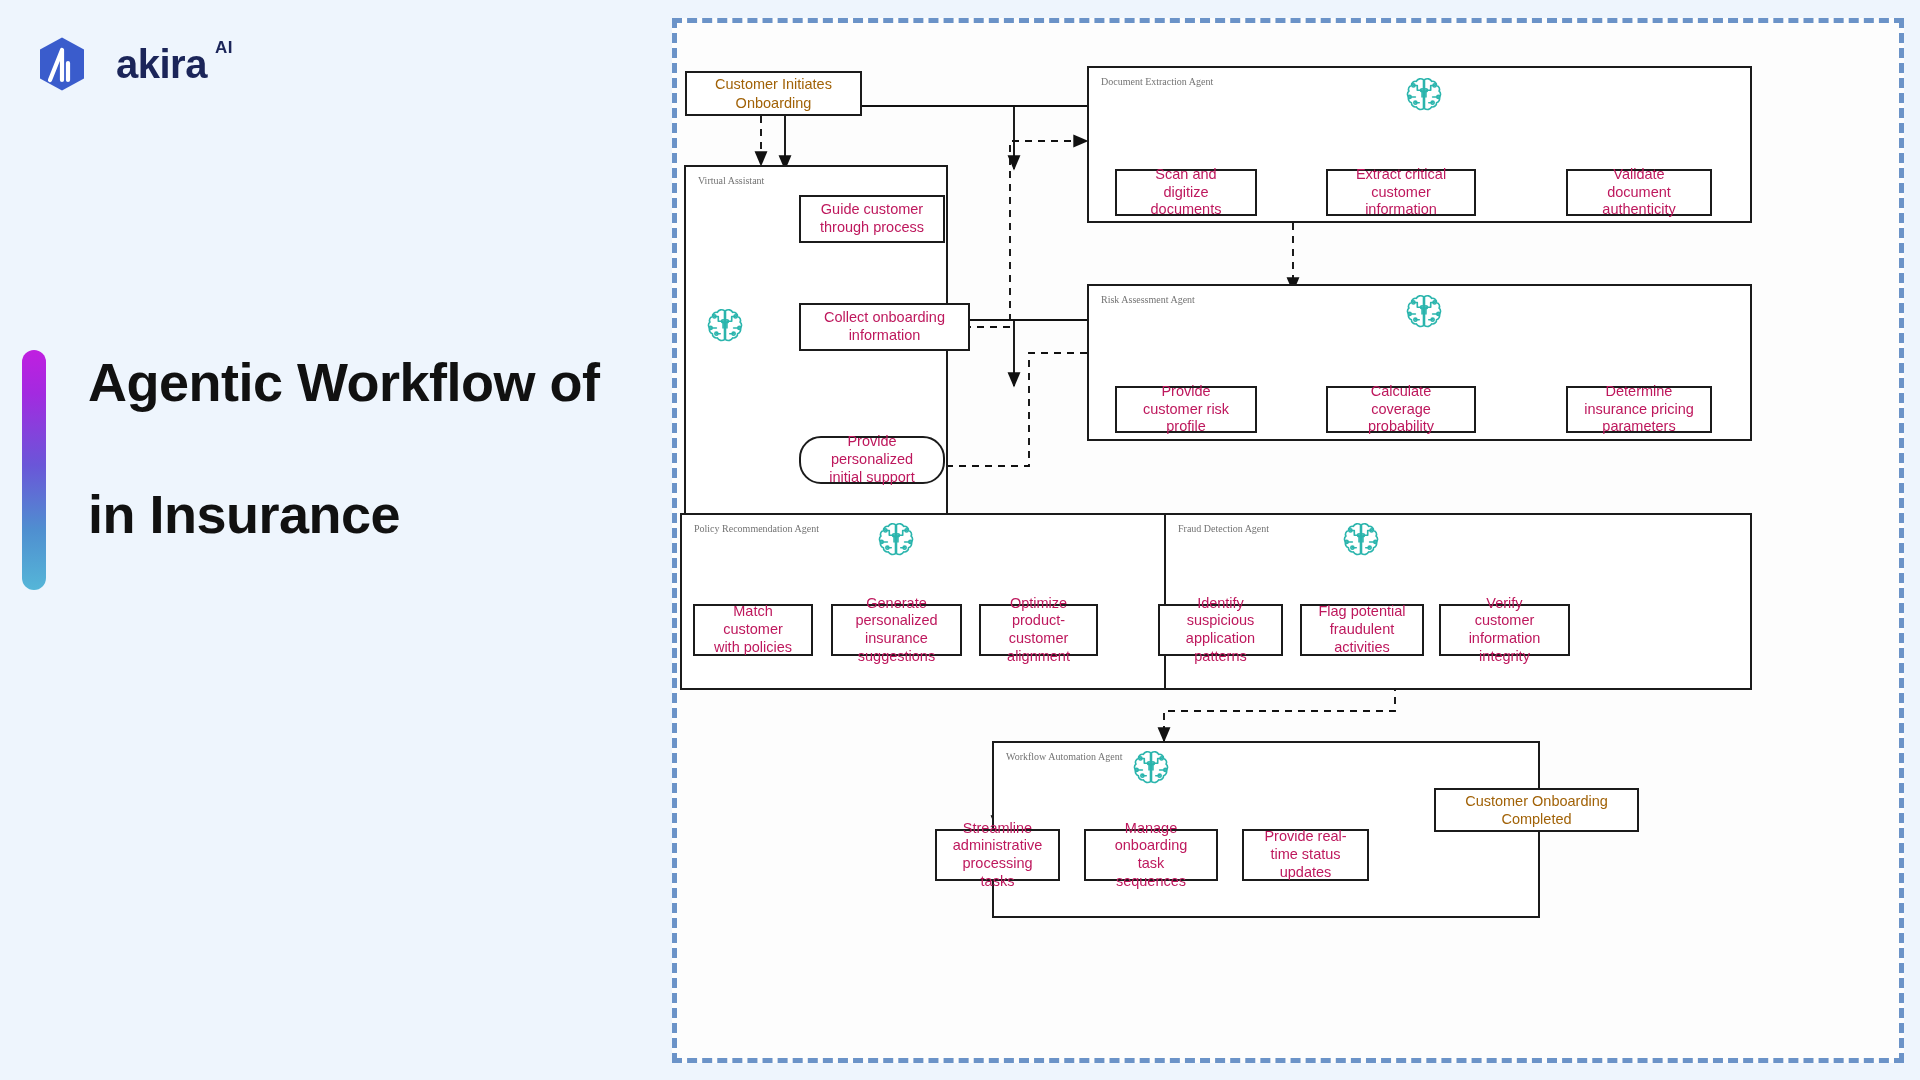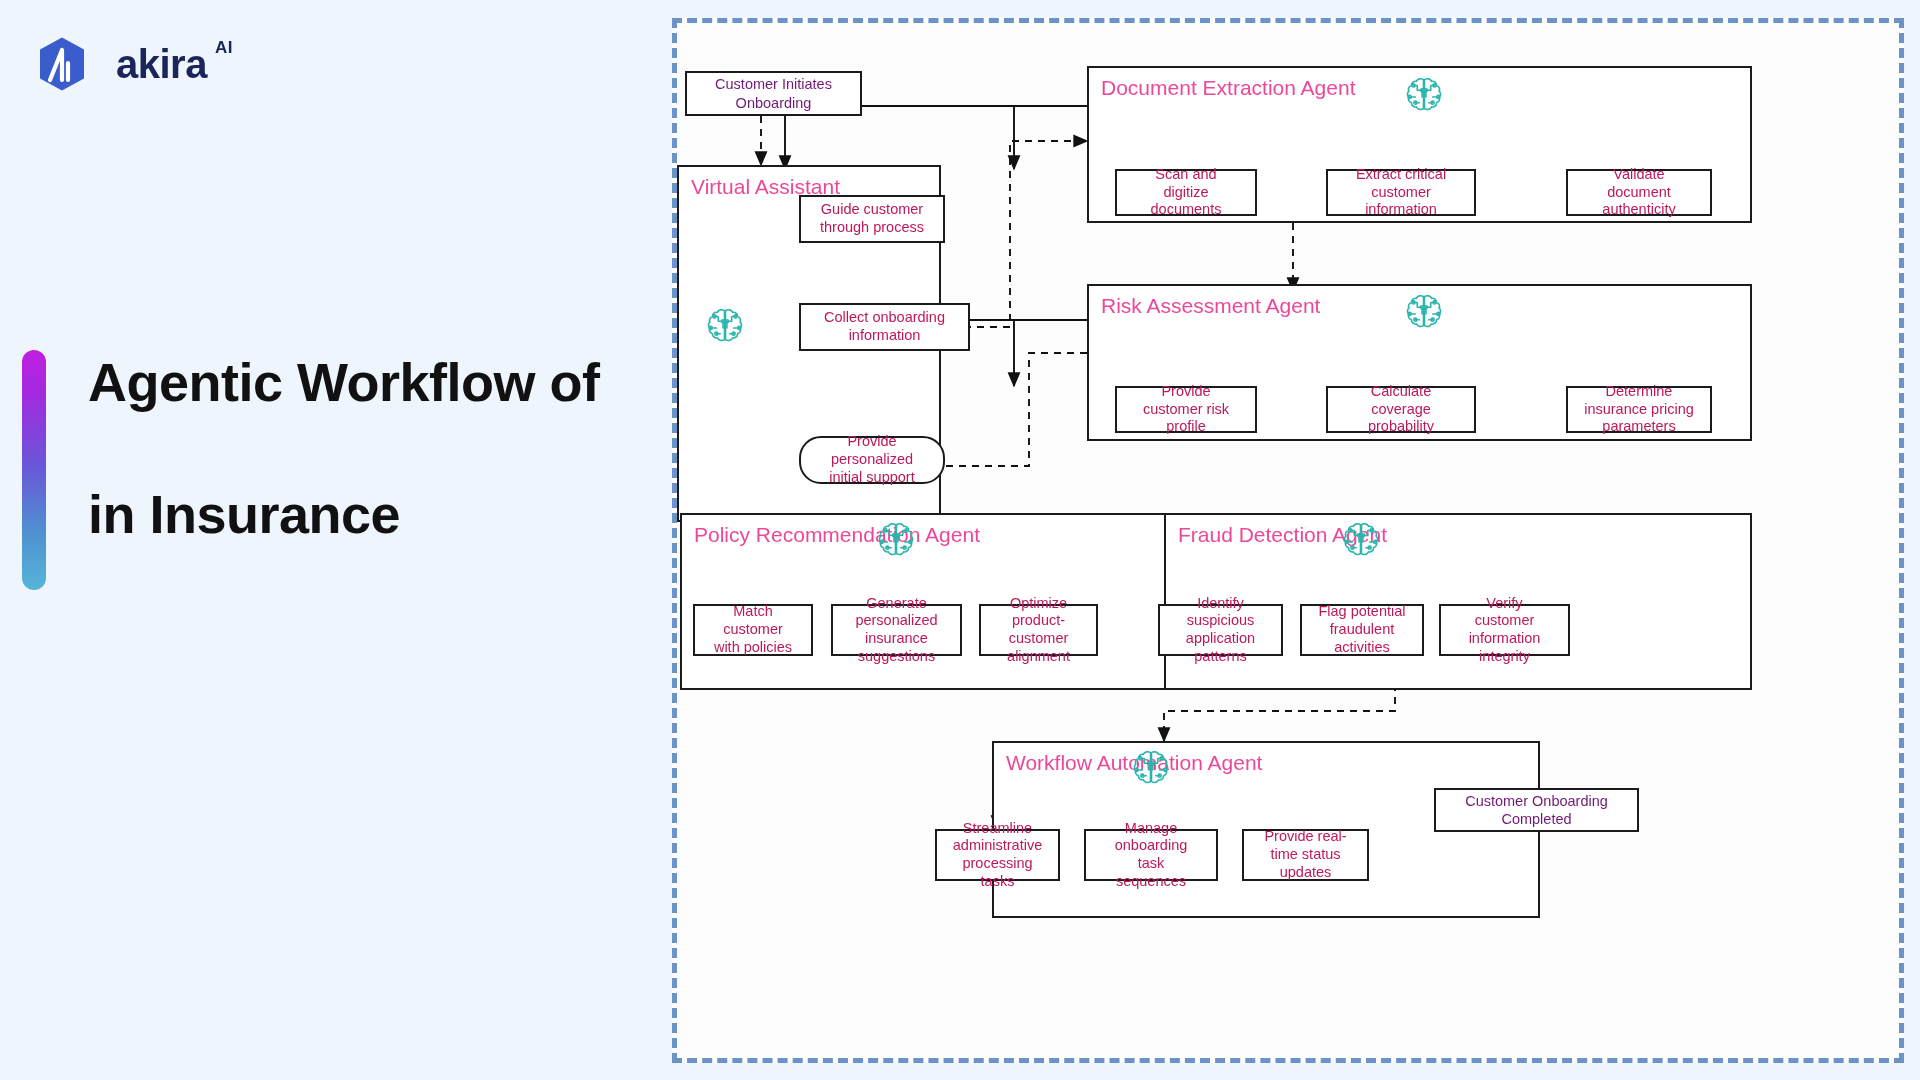--- a/index.html
+++ b/index.html
@@ -32,32 +32,32 @@
     position:absolute; left:672px; top:18px; width:1232px; height:1045px;
     border:5px dashed #6b93c8; background:#fdfdfd;
   }
   #diagram-canvas { position:absolute; inset:0; }
   #wire-layer { position:absolute; left:0; top:0; width:1232px; height:1045px; pointer-events:none; }
 
   .agent-group {
     position:absolute; border:2.5px solid #1b1b1b; background:#ffffff;
   }
   .agent-title {
-    position:absolute; left:12px; top:8px; font-size:21px; color:#ec4899; white-space:nowrap;
+    position:absolute; left:12px; top:8px; font-size:10px; color:#737373; white-space:nowrap;font-family:Liberation Serif, serif;
   }
 
   .task-box {
     position:absolute; border:2.5px solid #1b1b1b; background:#ffffff;
     display:flex; align-items:center; justify-content:center; text-align:center;
     font-size:14.5px; color:#be185d; line-height:1.22; padding:2px 16px;
   }
   .plain-box {
     position:absolute; border:2.5px solid #1b1b1b; background:#ffffff;
     display:flex; align-items:center; justify-content:center; text-align:center;
-    font-size:14.5px; color:#701a75; line-height:1.25; padding:6px 6px;
+    font-size:14.5px; color:#a16207; line-height:1.25; padding:6px 6px;
   }
 
   .brain-icon { position:absolute; width:46px; height:46px; }
   .brain-icon svg { width:100%; height:100%; display:block; }
 </style>
 </head>
 <body>
 
 <div id="left-panel">
 
@@ -138,21 +138,21 @@
       <path d="M320,738 L320,806" marker-end="url(#ah)"></path>
       <path d="M474,738 L474,806" marker-end="url(#ah)"></path>
       <path d="M628,738 L628,806" marker-end="url(#ah)"></path>
     </g>
   </svg>
 
   <div class="plain-box" style="left:8px; top:48px; width:177px; height:45px;">
     <span>Customer Initiates Onboarding</span>
   </div>
 
-  <div class="agent-group" style="left:0; top:142px; width:264px; height:357px;">
+  <div class="agent-group" style="left:7px; top:142px; width:264px; height:357px;">
     <span class="agent-title">Virtual Assistant</span>
   </div>
   <div class="brain-icon" style="left:25px; top:281px;">
     <svg viewBox="0 0 48 48">
           <g fill="none" stroke="#2bb5ad" stroke-width="1.7" stroke-linecap="round" stroke-linejoin="round">
             <path d="M23.5 7c-2.6-1.8-6.2-1-7.5 1.7-2.9-.5-5.3 1.7-5.1 4.4-2.6.7-3.9 3.5-2.6 5.8-2.1 1.6-2.1 4.7 0 6.3-1.3 2.3 0 5.1 2.6 5.8-.2 2.7 2.2 4.9 5.1 4.4 1.3 2.7 4.9 3.5 7.5 1.7z"></path>
             <path d="M24.5 7c2.6-1.8 6.2-1 7.5 1.7 2.9-.5 5.3 1.7 5.1 4.4 2.6.7 3.9 3.5 2.6 5.8 2.1 1.6 2.1 4.7 0 6.3 1.3 2.3 0 5.1-2.6 5.8.2 2.7-2.2 4.9-5.1 4.4-1.3 2.7-4.9 3.5-7.5 1.7z"></path>
             <path d="M24 7v30M17 13h-4M17 13v5M17 18h5M22 18v7M15 25h-6M31 13h4M31 13v5M31 18h-5M26 18v7M33 25h6M19 31h-4M29 31h4"></path>
             <circle cx="13" cy="13" r="1.6"></circle>
             <circle cx="22" cy="18" r="1.6"></circle>

